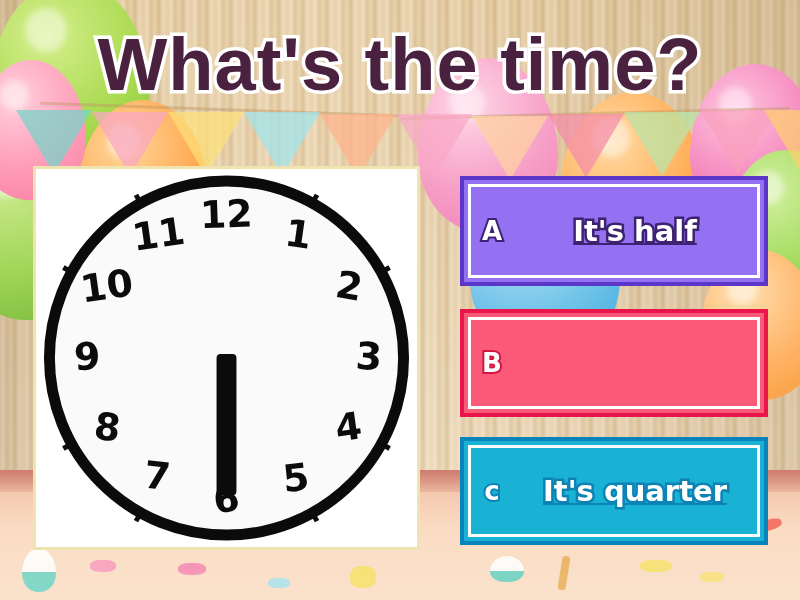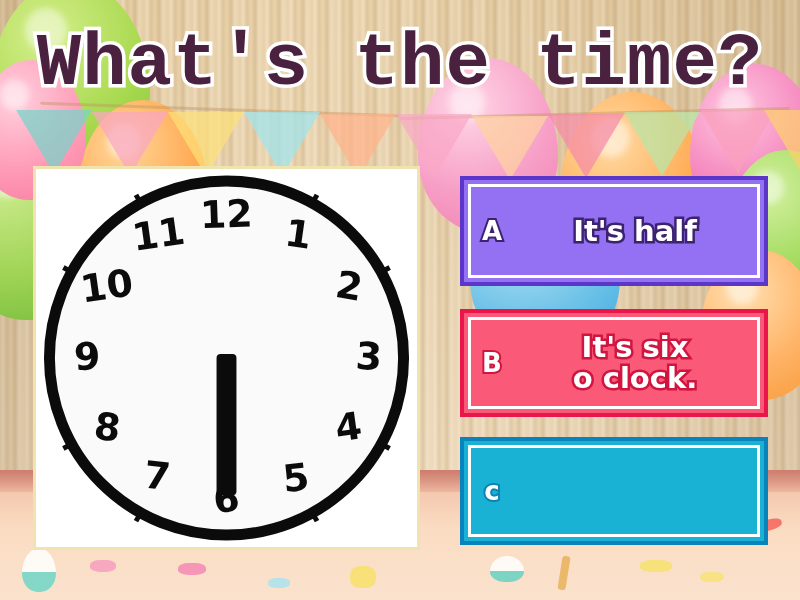--- a/index.html
+++ b/index.html
@@ -86,21 +86,21 @@
     border-radius: 40%;
     opacity: 0.85;
   }
 
   
   #title {
     position: absolute;
     left: 0; top: 22px;
     width: 800px;
     text-align: center;
-    font-family: Liberation Mono, monospace;
+    font-family: Liberation Sans, sans-serif;
     font-weight: bold;
     font-size: 74px;
     letter-spacing: 1px;
     color: #4a2240;
     -webkit-text-stroke: 7px #ffffff;
     paint-order: stroke fill;
     z-index: 40;
     white-space: nowrap;
   }
 
@@ -157,20 +157,21 @@
     z-index: 2;
     flex: 1 1 auto;
     text-align: center;
     font-family: "DejaVu Sans", sans-serif;
     font-weight: bold;
     font-size: 29px;
     line-height: 1.06;
     color: #ffffff;
     padding-right: 14px;
     paint-order: stroke fill;
+    text-decoration: underline;
   }
 
   #answer-a {
     top: 176px; height: 110px;
     background: #9470f2;
     border: 4px solid #5b36c9;
   }
   #answer-a .answer-letter { -webkit-text-stroke: 4px #3c2270; }
   #answer-a .answer-text   { -webkit-text-stroke: 5px #3c2270; }
 
@@ -294,26 +295,23 @@
     <div class="answer-inner"></div>
     <div class="answer-letter">A</div>
     <div class="answer-text">
       <div>It's half</div>
     </div>
   </div>
 
   <div class="answer" id="answer-b">
     <div class="answer-inner"></div>
     <div class="answer-letter">B</div>
-    <div class="answer-text">
-      <div>It's six</div>
-      <div>o clock.</div>
-    </div>
   </div>
 
   <div class="answer" id="answer-c">
     <div class="answer-inner"></div>
     <div class="answer-letter">c</div>
     <div class="answer-text">
+      <div>It's quarter</div>
     </div>
   </div>
 
 </div>
 
 </body></html>

